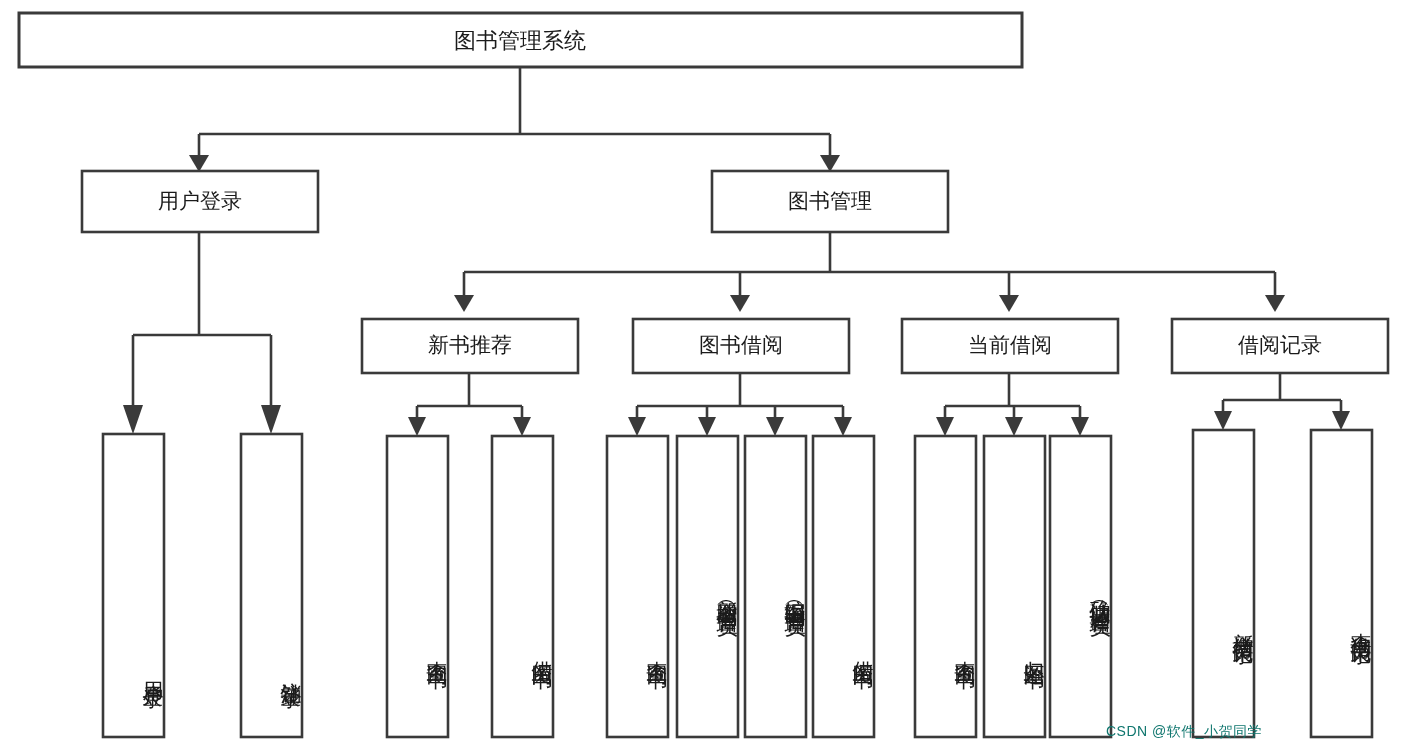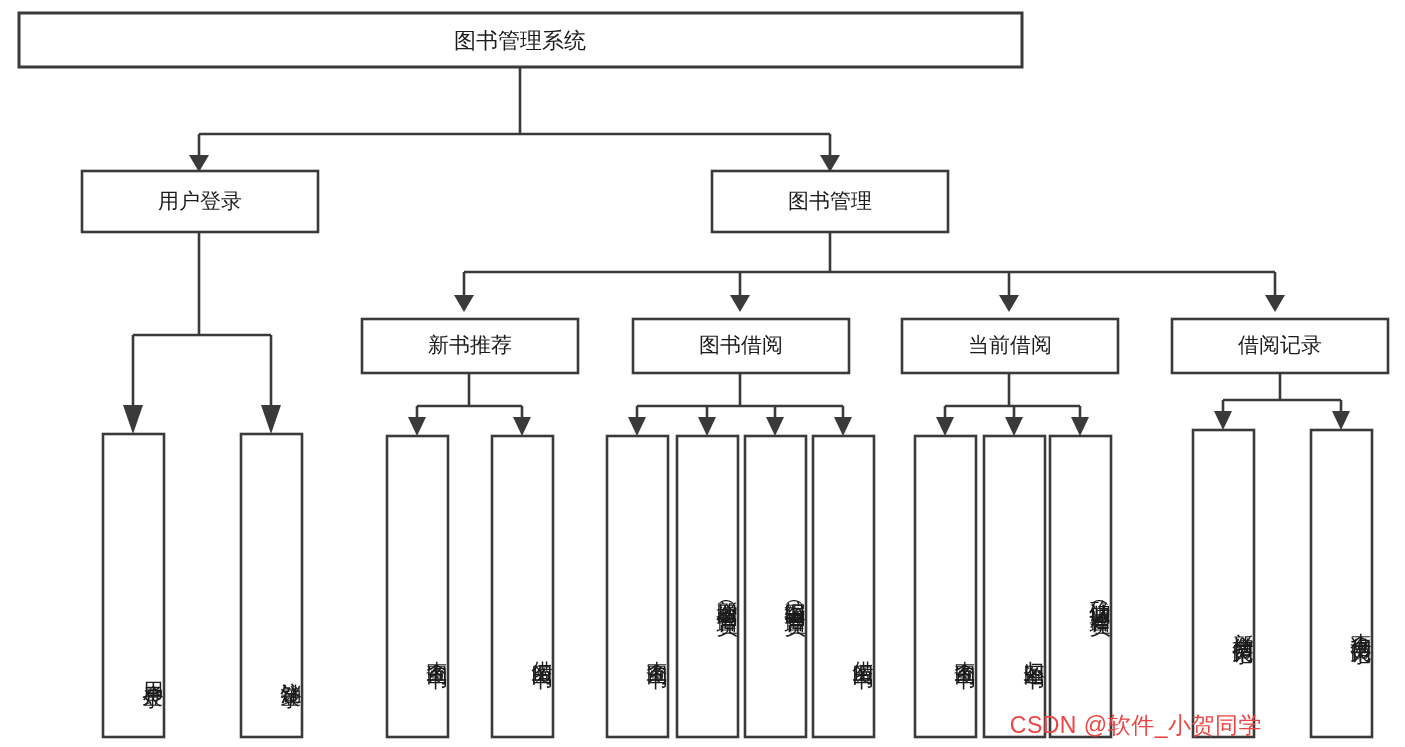--- a/index.html
+++ b/index.html
@@ -67,22 +67,22 @@
     letter-spacing: 2.5px;
     color: #1b1b1b;
     white-space: nowrap;
     pointer-events: none;
   }
   .watermark {
     position: absolute;
     right: 10px;
     bottom: 6px;
     font-family: "Liberation Sans", "DejaVu Sans", sans-serif;
-    font-size: 23px;
-    color: #ef4444;
+    font-size: 14px;
+    color: #0f766e;
     letter-spacing: 0.5px;
     user-select: none;
   }
 </style>
 </head>
 <body>
 
 <div id="diagram-root">
 
   <svg class="diagram" viewBox="0 0 1405 747">

